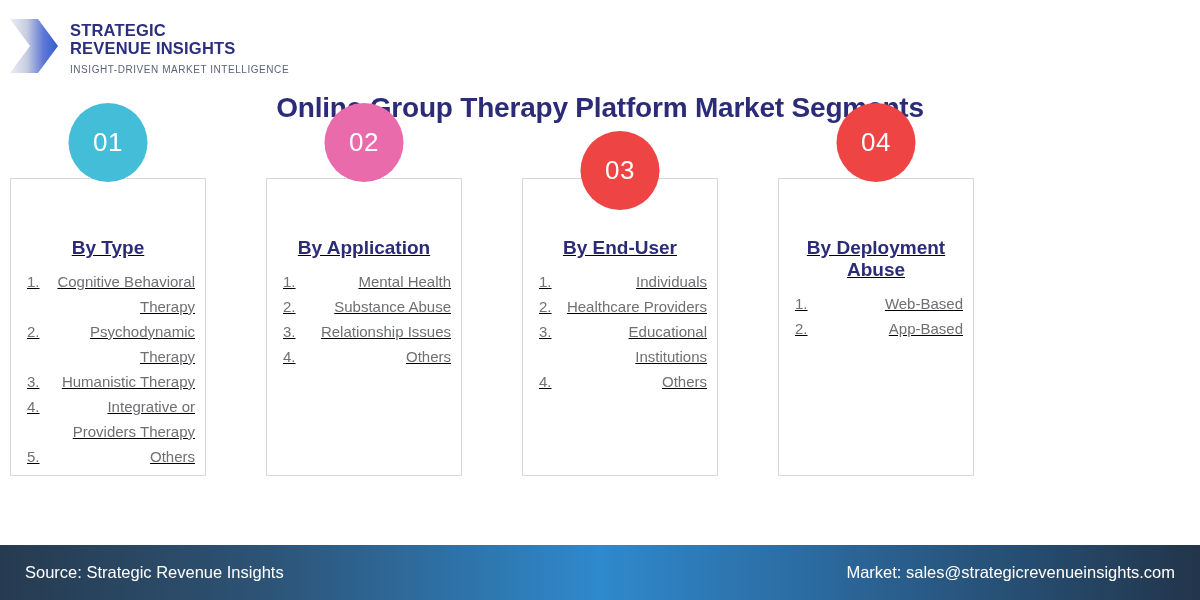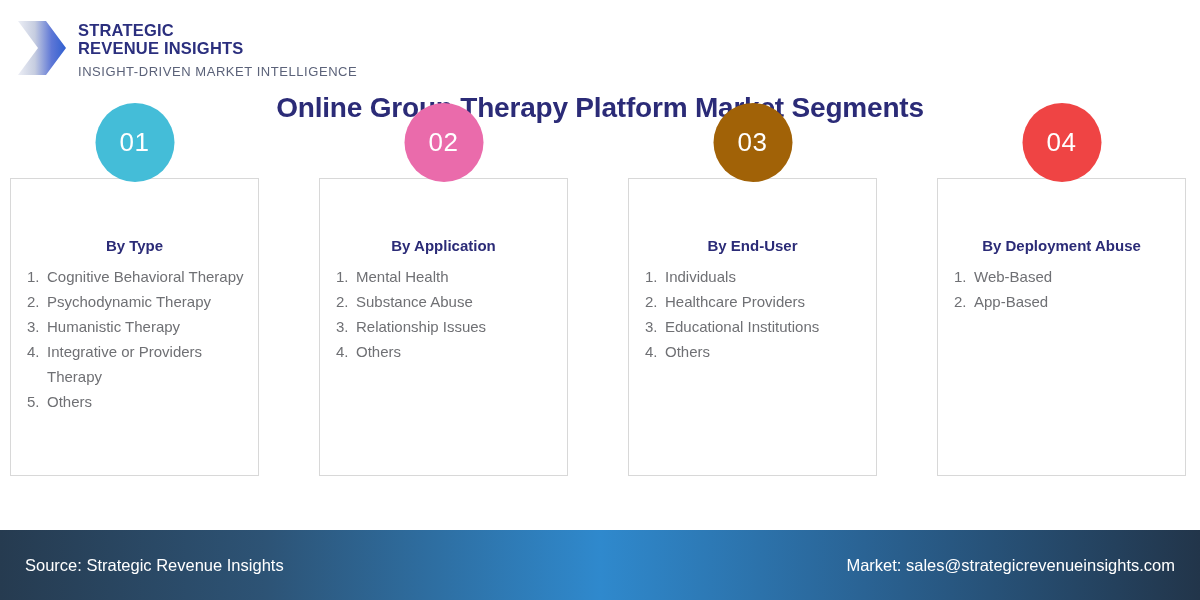--- a/index.html
+++ b/index.html
@@ -11,24 +11,24 @@
     height: 600px;
     background: #ffffff;
     font-family: "Liberation Sans", sans-serif;
     overflow: hidden;
     position: relative;
   }
 
   
   .logo-block {
     position: absolute;
-    left: 16px;
+    left: 8px;
     top: 16px;
     display: flex;
-    align-items: center;
+    align-items: flex-end;
   }
   .logo-mark {
     width: 52px;
     height: 58px;
     margin-right: 10px;
     flex: none;
   }
   .logo-text {
     padding-top: 6px;
   }
@@ -37,21 +37,21 @@
     font-weight: bold;
     font-size: 16.5px;
     line-height: 17.5px;
     letter-spacing: 0.2px;
     color: #2b2f7e;
     white-space: nowrap;
   }
   .logo-tagline {
     margin-top: 7px;
     font-family: "Liberation Sans", sans-serif;
-    font-size: 13px;
+    font-size: 10px;
     letter-spacing: 0.55px;
     color: #5b6279;
     white-space: nowrap;
   }
 
   
   .page-title {
     position: absolute;
     top: 92px;
     left: 0;
@@ -62,24 +62,25 @@
     font-size: 28px;
     letter-spacing: -0.2px;
     color: #2b2b77;
   }
 
   
   .cards-row {
     position: absolute;
     top: 141px;
     left: 10px;
-    width: 1176px;
+    width: 964px;
     height: 335px;
     display: flex;
     gap: 60px;
+    text-decoration: underline;
   }
   .card {
     position: relative;
     flex: 1 1 0;
     margin-top: 37px;          
     border: 1px solid #d8d8d8;
     background: #ffffff;
     box-sizing: border-box;
     height: 298px;
   }
@@ -98,21 +99,21 @@
     font-family: "Liberation Sans", sans-serif;
     font-size: 26px;
     font-weight: normal;
     letter-spacing: 0.5px;
   }
   .card-title {
     margin-top: 58px;
     text-align: center;
     font-family: "Liberation Sans", sans-serif;
     font-weight: bold;
-    font-size: 15px;
+    font-size: 19px;
     color: #2b2b77;
     padding: 0 6px;
   }
   .card-list {
     margin: 10px 0 0 0;
     padding: 0 10px 0 16px;
     list-style: none;
     font-family: "Liberation Sans", sans-serif;
     font-size: 15px;
     line-height: 25px;
@@ -121,29 +122,30 @@
   .card-list li {
     display: flex;
     align-items: flex-start;
   }
   .li-num {
     flex: none;
     width: 20px;
   }
   .li-text {
     flex: 1 1 auto;
+    text-align: right;
   }
 
   
   .footer {
     position: absolute;
     left: 0;
     bottom: 0;
     width: 1200px;
-    height: 70px;
+    height: 55px;
     background: linear-gradient(90deg,
         #263b50 0%,
         #2d5375 22%,
         #2f89cd 50%,
         #2a6394 72%,
         #22354a 100%);
     display: flex;
     align-items: center;
     justify-content: space-between;
     box-sizing: border-box;
@@ -226,21 +228,21 @@
           <span class="li-text">Relationship Issues</span>
         </li>
       <li>
           <span class="li-num">4.</span>
           <span class="li-text">Others</span>
         </li>
     </ul>
   </div>
 
   <div class="card">
-    <div class="badge" style="background: #a16207;">03</div>
+    <div class="badge" style="background: #ef4444; margin-top: 28px;">03</div>
     <div class="card-title">By End-User</div>
     <ul class="card-list">
       <li>
           <span class="li-num">1.</span>
           <span class="li-text">Individuals</span>
         </li>
       <li>
           <span class="li-num">2.</span>
           <span class="li-text">Healthcare Providers</span>
         </li>

